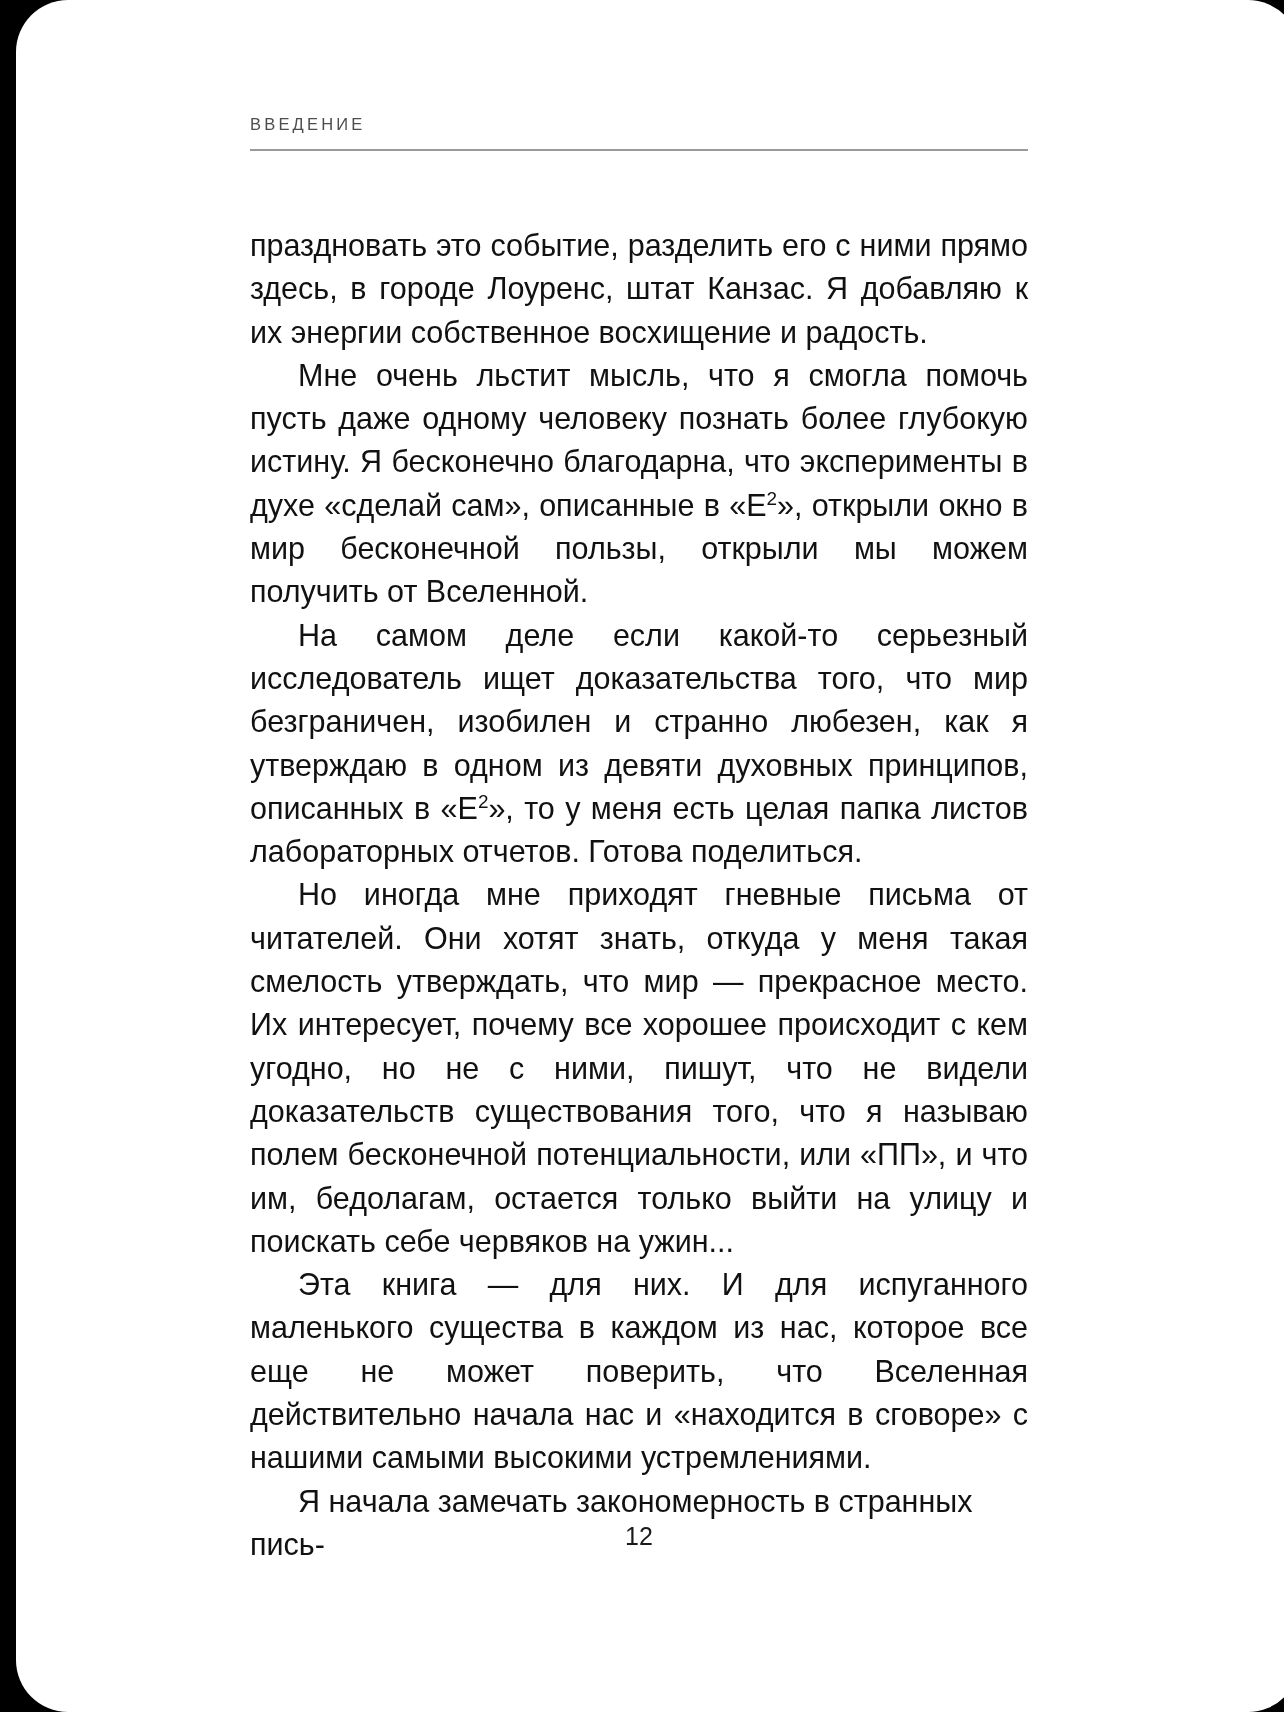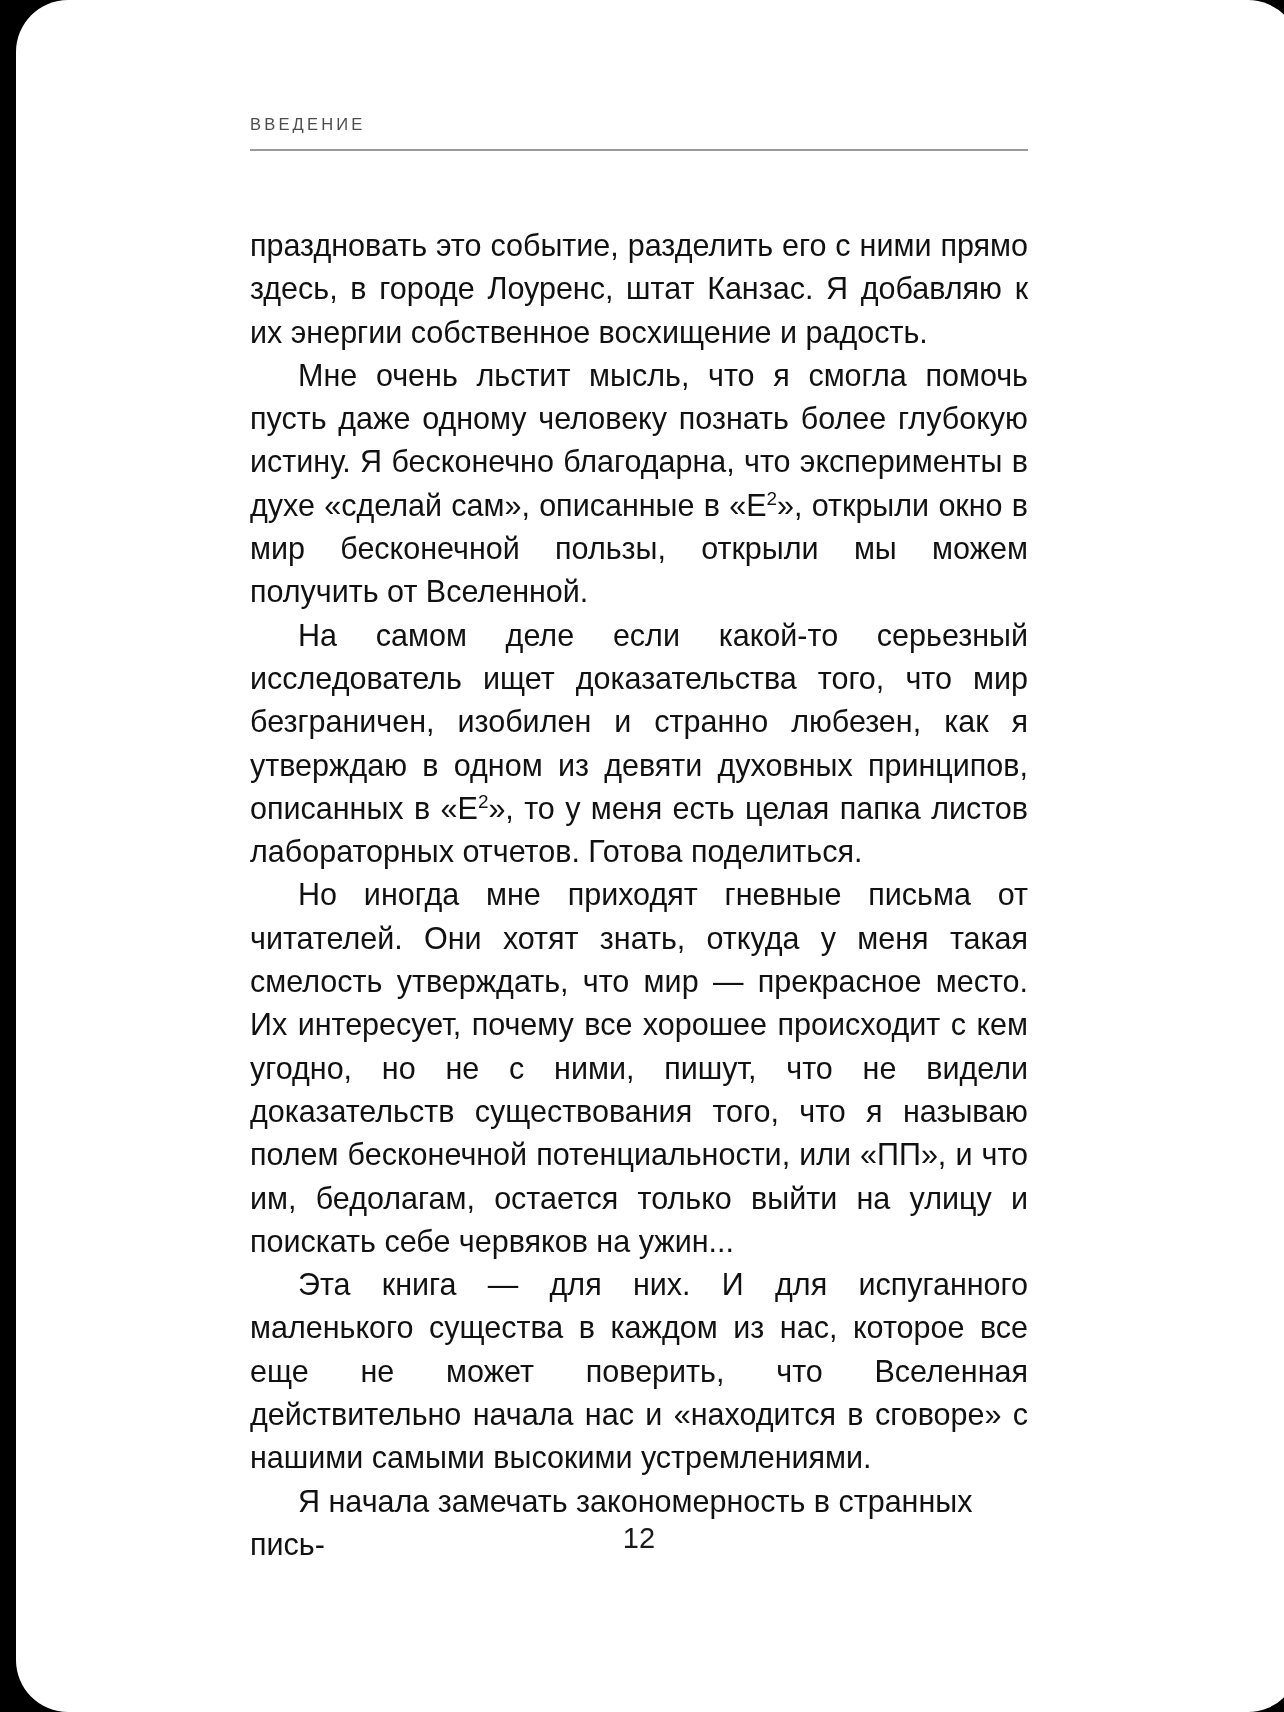--- a/index.html
+++ b/index.html
@@ -98,21 +98,21 @@
   
   .folio {
     position: absolute;
     left: 0;
     top: 1524px;
     width: 778px;
     text-align: center;
   }
   .folio-number {
     font-family: "Liberation Sans", sans-serif;
-    font-size: 29px;
+    font-size: 25px;
     color: #1a1a1a;
     line-height: 1;
   }
 </style>
 </head>
 <body style="background: rgb(0, 0, 0);">
 
 <div class="page-sheet">
   <div class="page-inner">
 

